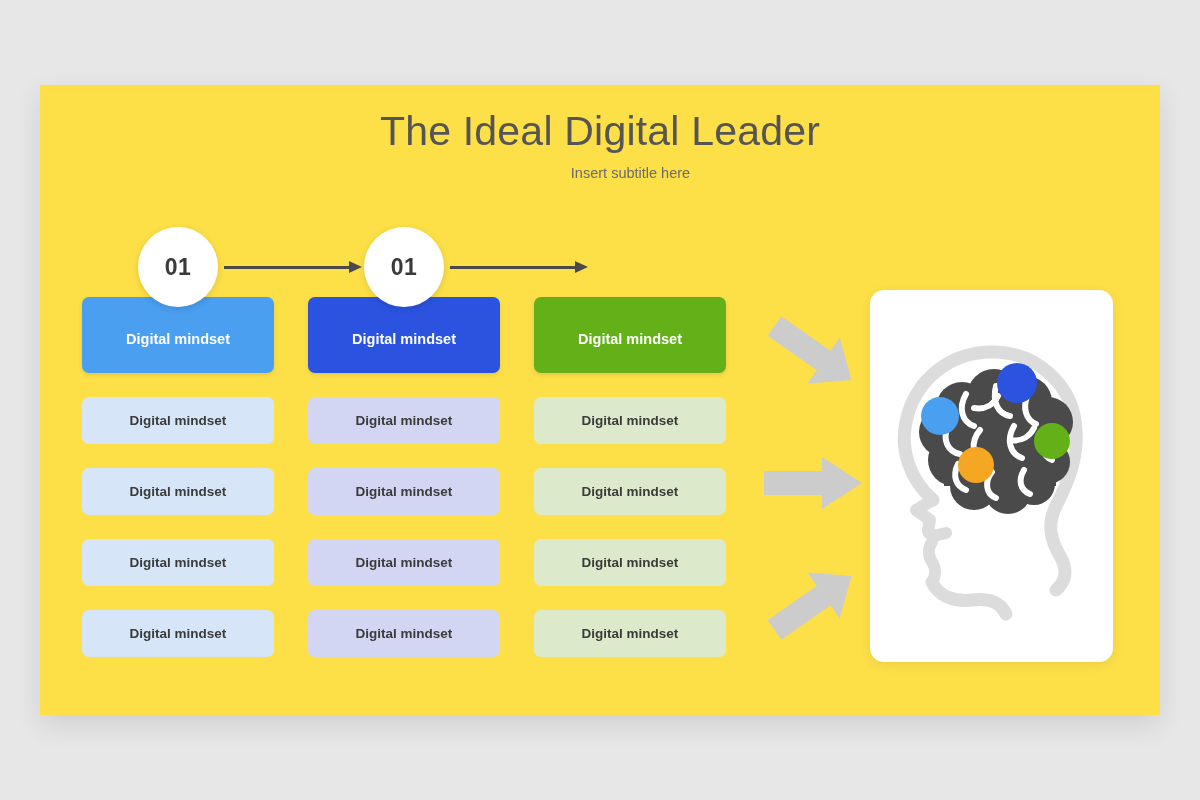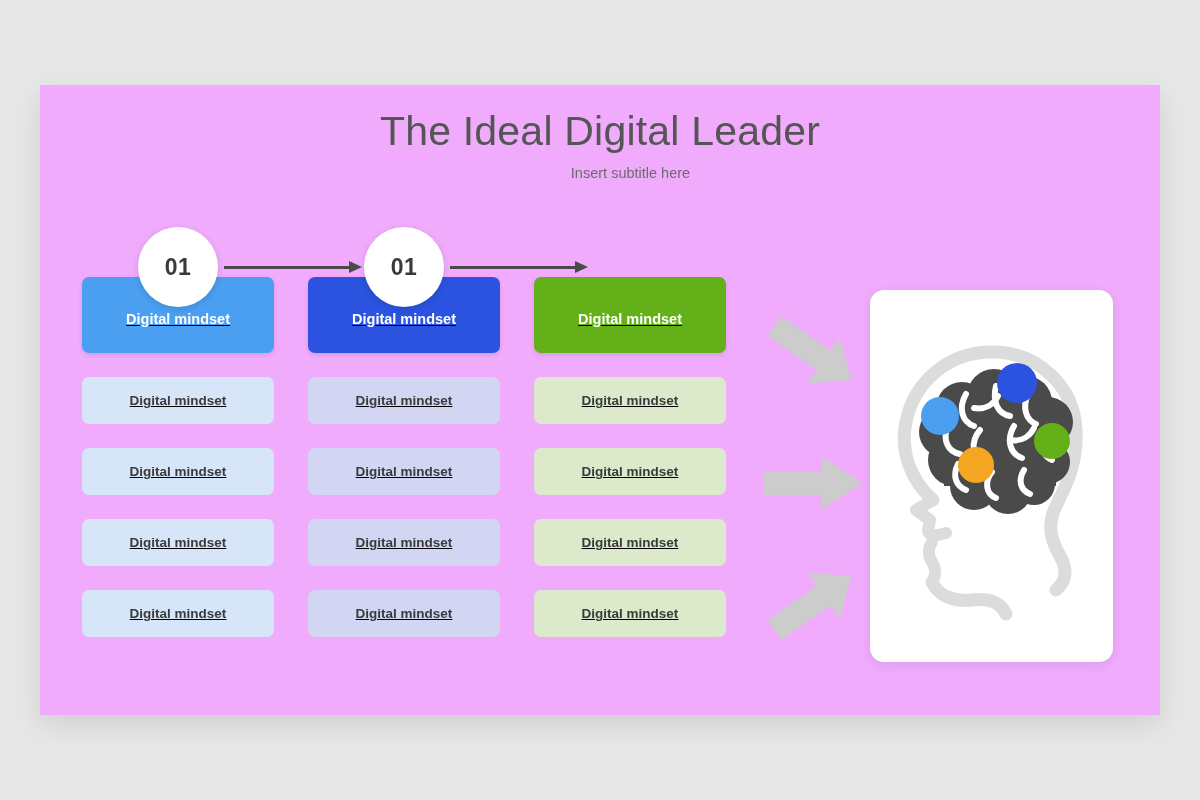--- a/index.html
+++ b/index.html
@@ -11,21 +11,21 @@
     font-family: "Liberation Sans", sans-serif;
     overflow: hidden;
   }
 
   #slide {
     position: absolute;
     left: 40px;
     top: 85px;
     width: 1120px;
     height: 630px;
-    background: #f0abfc;
+    background: #fde047;
     box-shadow: 0 10px 26px rgba(0,0,0,0.10);
   }
 
   
   #title {
     position: absolute;
     left: 0;
     top: 23px;
     width: 1120px;
     text-align: center;
@@ -42,23 +42,22 @@
     width: 1181px;
     text-align: center;
     font-size: 14.5px;
     font-weight: 400;
     color: #6b6b6b;
   }
 
   
   .column {
     position: absolute;
-    top: 192px;
+    top: 212px;
     width: 192px;
-    text-decoration: underline;
   }
   .col-0 { left: 42px; }
   .col-1 { left: 268px; }
   .col-2 { left: 494px; }
 
   .head-card {
     position: relative;
     width: 192px;
     height: 76px;
     border-radius: 7px;

